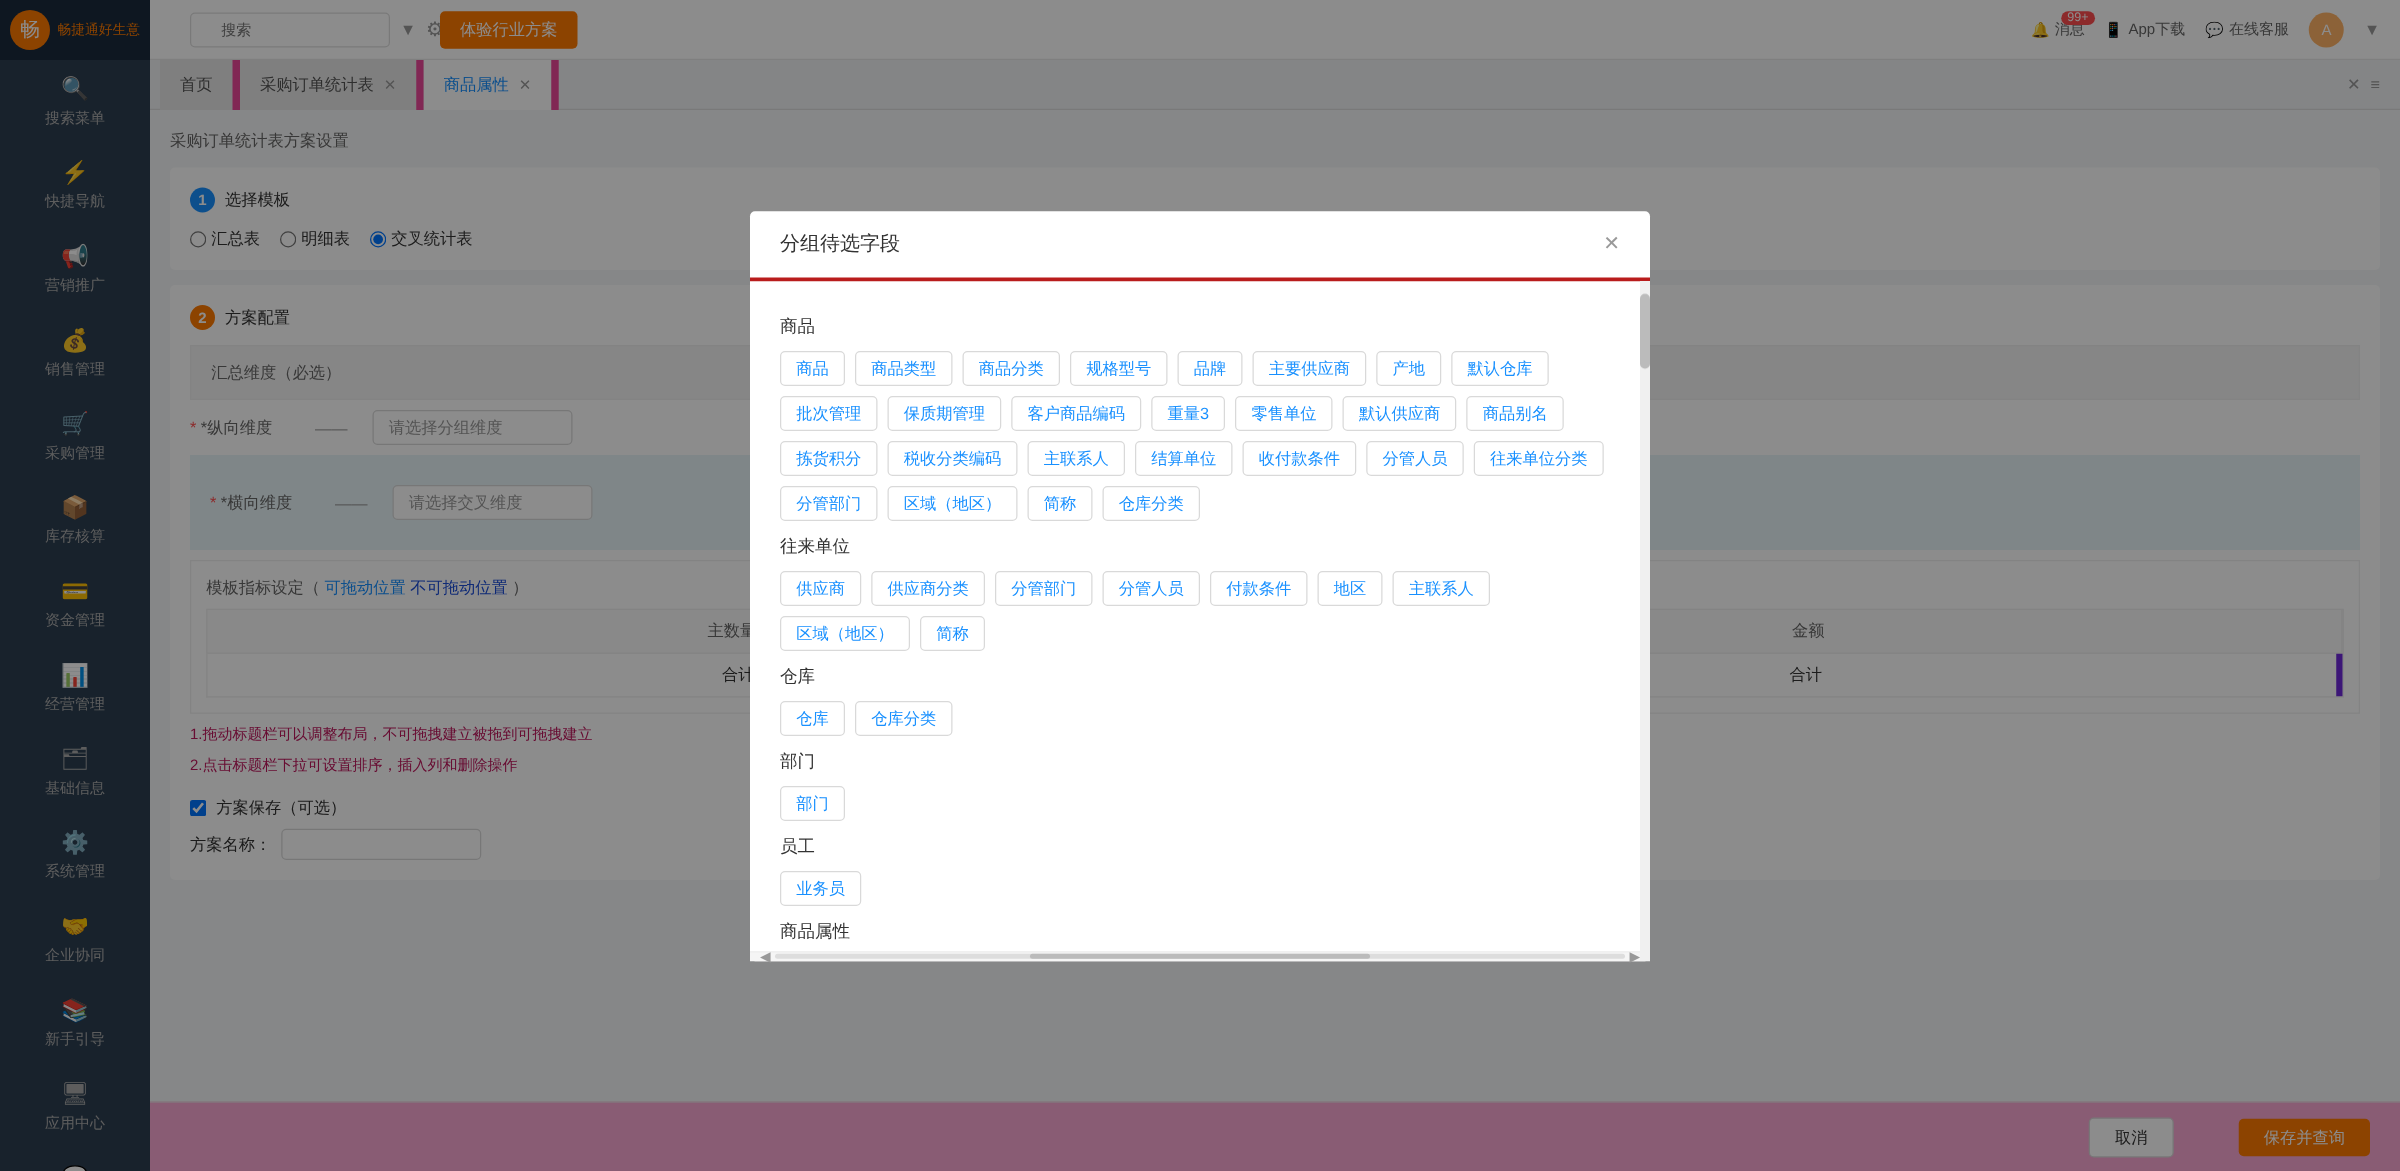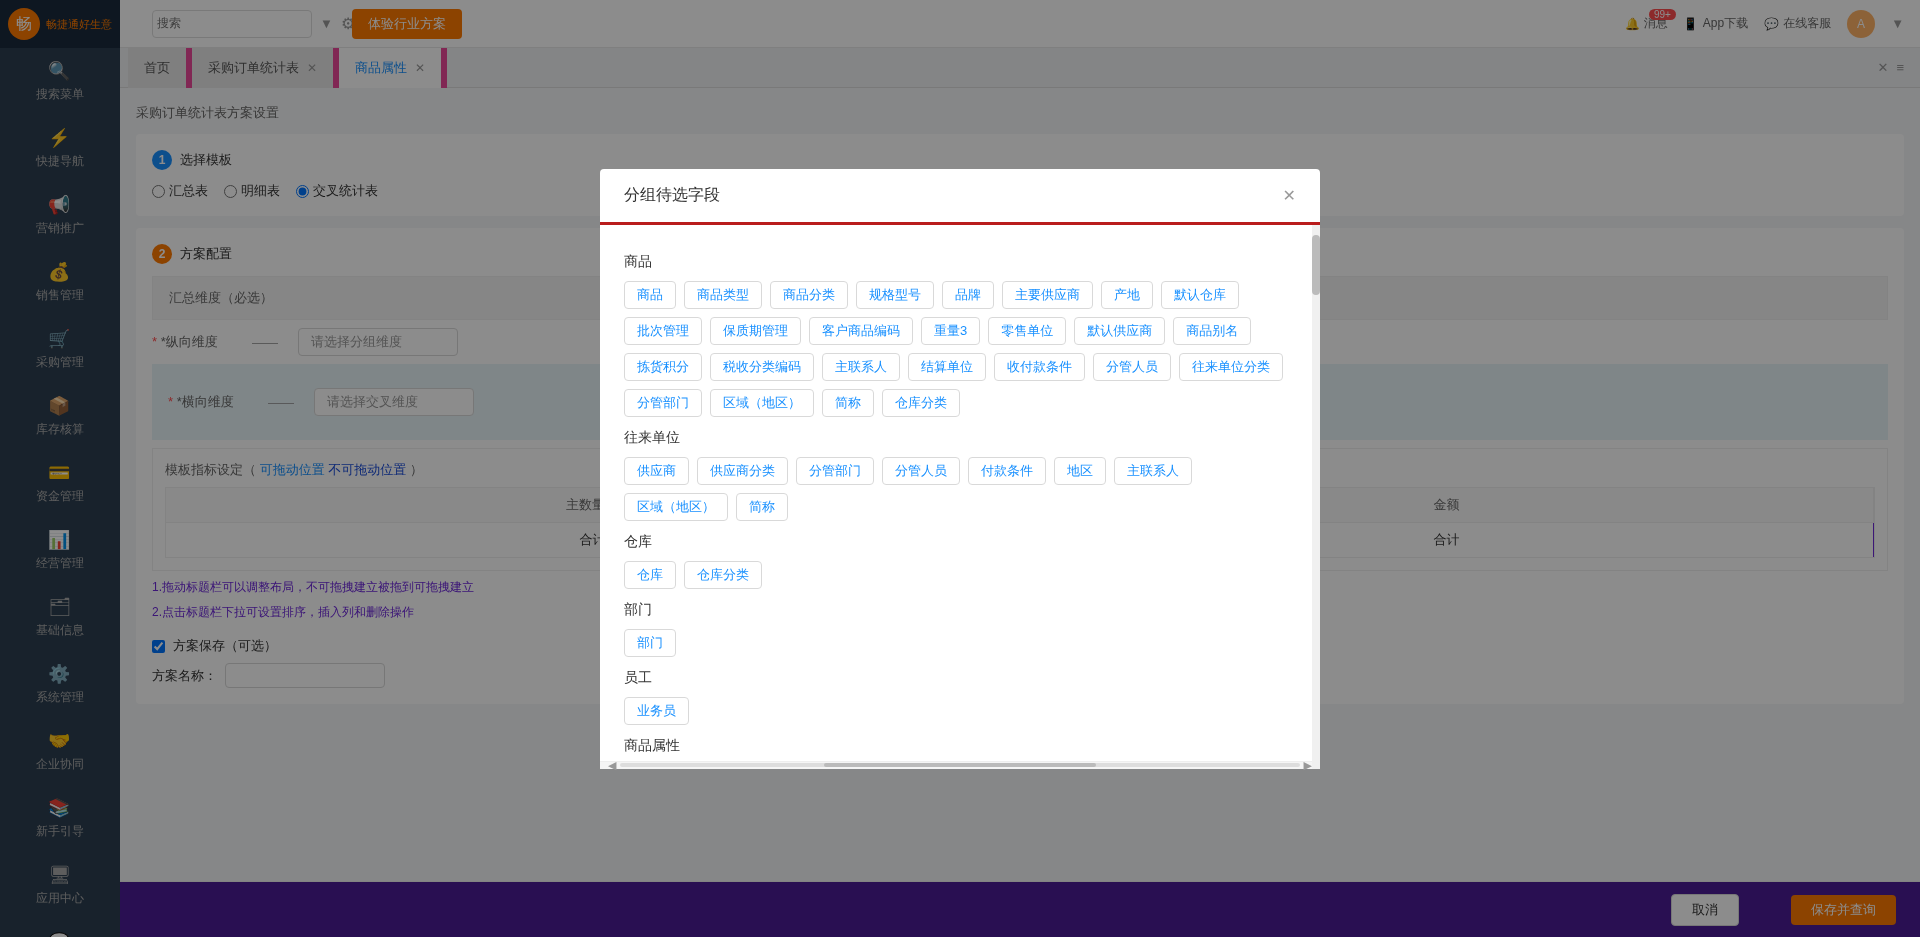--- a/index.html
+++ b/index.html
@@ -33,24 +33,23 @@
       max-width: 200px;
       margin-left: 16px;
       display: flex;
       align-items: center;
       gap: 8px;
     }
     .top-search input {
       height: 28px;
       border: 1px solid #ddd;
       border-radius: 4px;
-      padding: 0 4px;
+      padding: 0 24px;
       width: 140px;
       font-size: 12px;
-      font-family: Liberation Mono, monospace;
     }
     .top-actions {
       margin-left: auto;
       display: flex;
       align-items: center;
       gap: 16px;
     }
     .btn-experience {
       background: #ff7a00;
       color: white;
@@ -273,26 +272,26 @@
       display: flex;
       border: 1px solid #eee;
       border-top: none;
     }
     .td-cell {
       flex: 1;
       padding: 8px 12px;
       font-size: 13px;
       color: #333;
       text-align: center;
-      border-right: 1px solid #6d28d9;
+      border-right: 5px solid #6d28d9;
     }
 
     .hint-text {
       font-size: 12px;
-      color: #6d28d9;
+      color: #be185d;
       margin-top: 8px;
     }
 
     .save-option {
       display: flex;
       align-items: center;
       gap: 8px;
       margin: 8px 0;
     }
 
@@ -304,21 +303,21 @@
       font-size: 13px;
     }
 
     
     .bottom-bar {
       position: fixed;
       bottom: 0;
       left: 120px;
       right: 0;
       height: 56px;
-      background: #4c1d95;
+      background: #f9a8d4;
       border-top: 1px solid #eee;
       display: flex;
       align-items: center;
       justify-content: flex-end;
       padding: 0 24px;
       gap: 12px;
       z-index: 99;
     }
     .btn-cancel {
       background: white;

